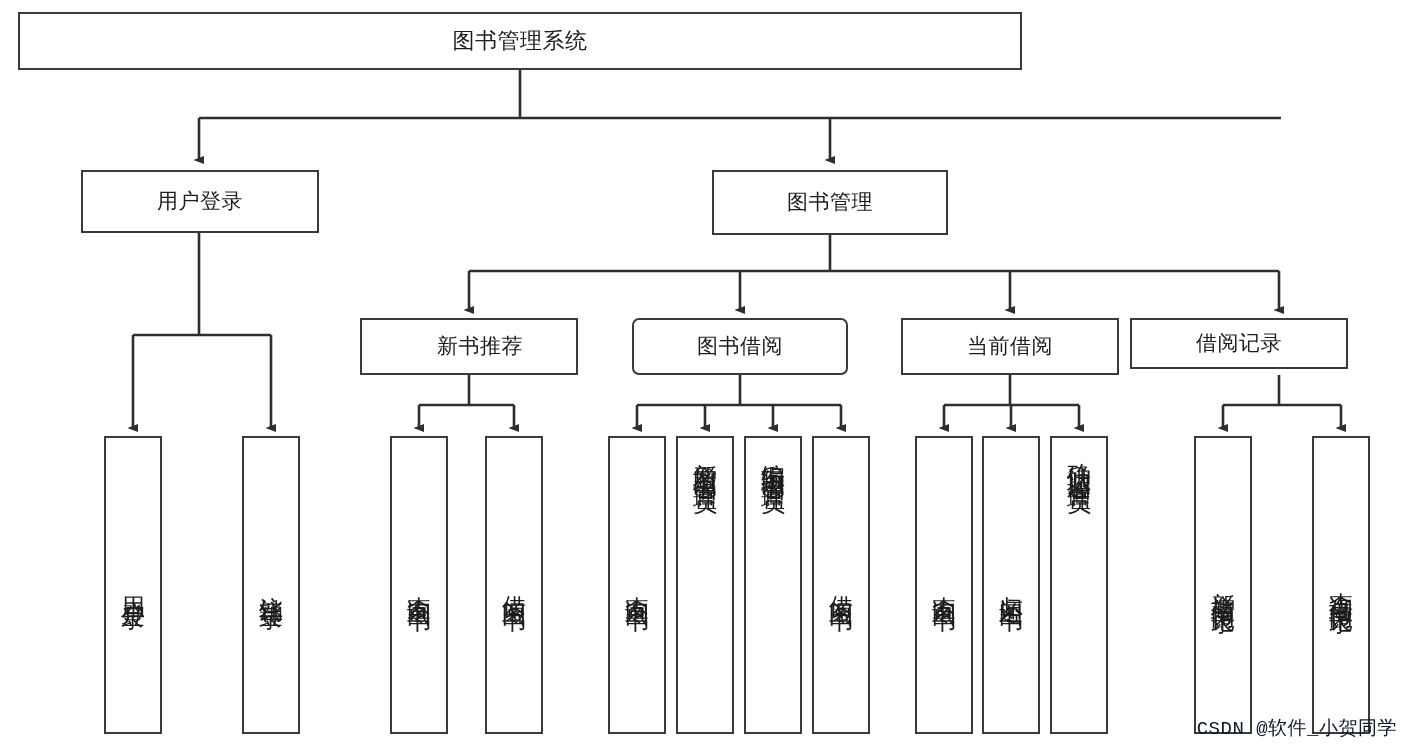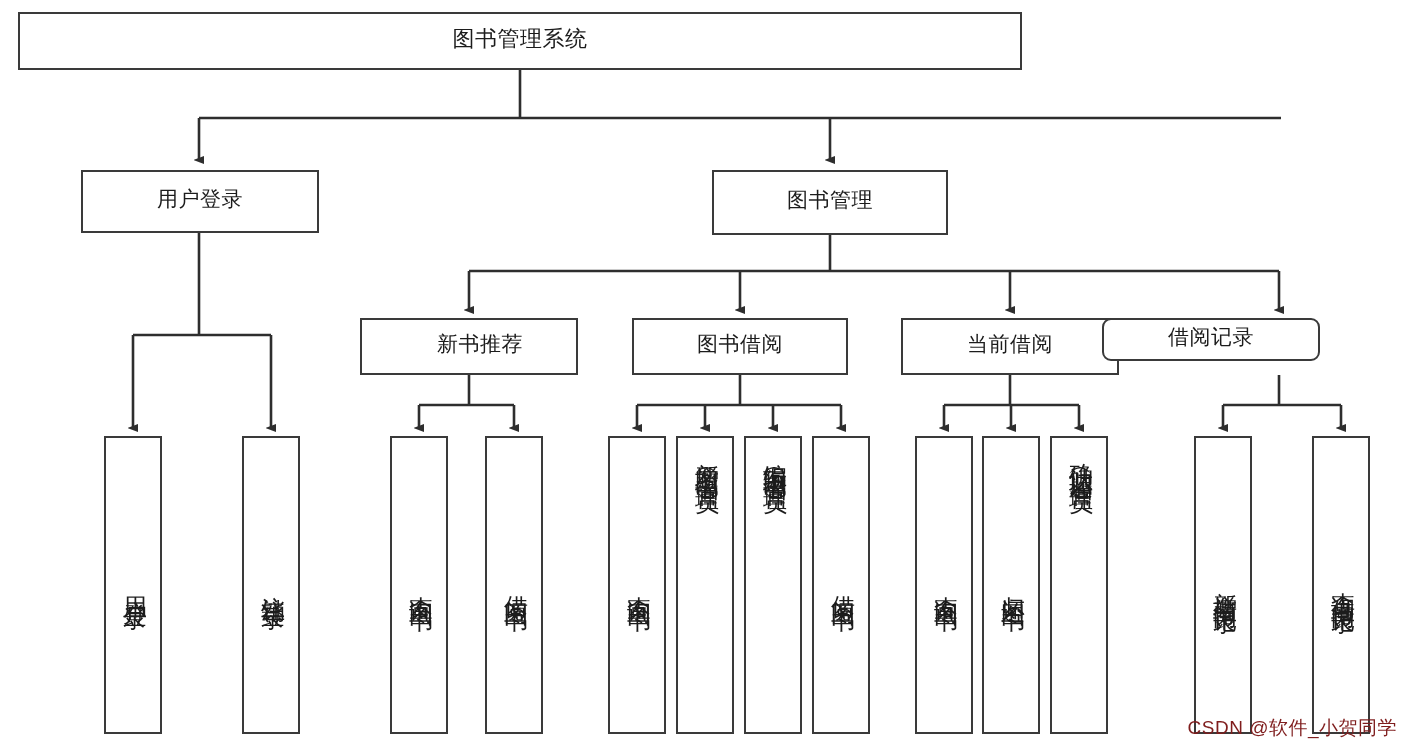--- a/index.html
+++ b/index.html
@@ -33,21 +33,20 @@
     border: 2px solid #3a3a3a;
     display: flex;
     align-items: center;
     justify-content: center;
     color: #1c1c1c;
   }
   .node .node-label {
     display: block;
     line-height: 1.08;
     white-space: pre-line;
-    font-family: Liberation Mono, monospace;
   }
   .node-horizontal .node-label {
     writing-mode: horizontal-tb;
     font-size: 21px;
     letter-spacing: 0.5px;
   }
   .node-root .node-label {
     font-size: 22px;
   }
   .node-vertical {
@@ -63,24 +62,25 @@
   }
   .node-vertical.centered {
     align-items: center;
     padding-top: 0;
   }
   .watermark {
     position: absolute;
     right: 8px;
     bottom: 6px;
     font-size: 19px;
-    color: #7f1d1d;
+    color: #0f172a;
     letter-spacing: 0.5px;
     user-select: none;
     white-space: nowrap;
+    font-family: Liberation Mono, monospace;
   }
 </style>
 </head>
 <body>
 
 <div id="diagram-root">
 
   <svg class="connectors" viewBox="0 0 1405 747">
     <defs>
       <marker id="arrow" markerWidth="10" markerHeight="10" refX="4" refY="5" orient="auto" markerUnits="userSpaceOnUse">
@@ -138,27 +138,27 @@
   <div class="node node-horizontal" style="left:81px; top:170px; width:238px; height:63px;">
     <span class="node-label">用户登录</span>
   </div>
   <div class="node node-horizontal" style="left:712px; top:170px; width:236px; height:65px;">
     <span class="node-label">图书管理</span>
   </div>
 
   <div class="node node-horizontal" style="left:360px; top:318px; width:218px; height:57px;padding-left:22px;">
     <span class="node-label">新书推荐</span>
   </div>
-  <div class="node node-horizontal" style="left:632px; top:318px; width:216px; height:57px;">
+  <div class="node node-horizontal" style="left:632px; top:318px; width:216px; height:57px;border-radius:7px;">
     <span class="node-label">图书借阅</span>
   </div>
   <div class="node node-horizontal" style="left:901px; top:318px; width:218px; height:57px;">
     <span class="node-label">当前借阅</span>
   </div>
-  <div class="node node-horizontal" style="left:1102px; top:318px; width:218px; height:43px;border-radius:9px;">
+  <div class="node node-horizontal" style="left:1130px; top:318px; width:218px; height:51px;">
     <span class="node-label">借阅记录</span>
   </div>
 
   <div class="node node-vertical centered" style="left:104px; top:436px; width:58px; height:298px;">
     <span class="node-label">用户登录</span>
   </div>
   <div class="node node-vertical centered" style="left:242px; top:436px; width:58px; height:298px;">
     <span class="node-label">注销登录</span>
   </div>
 

